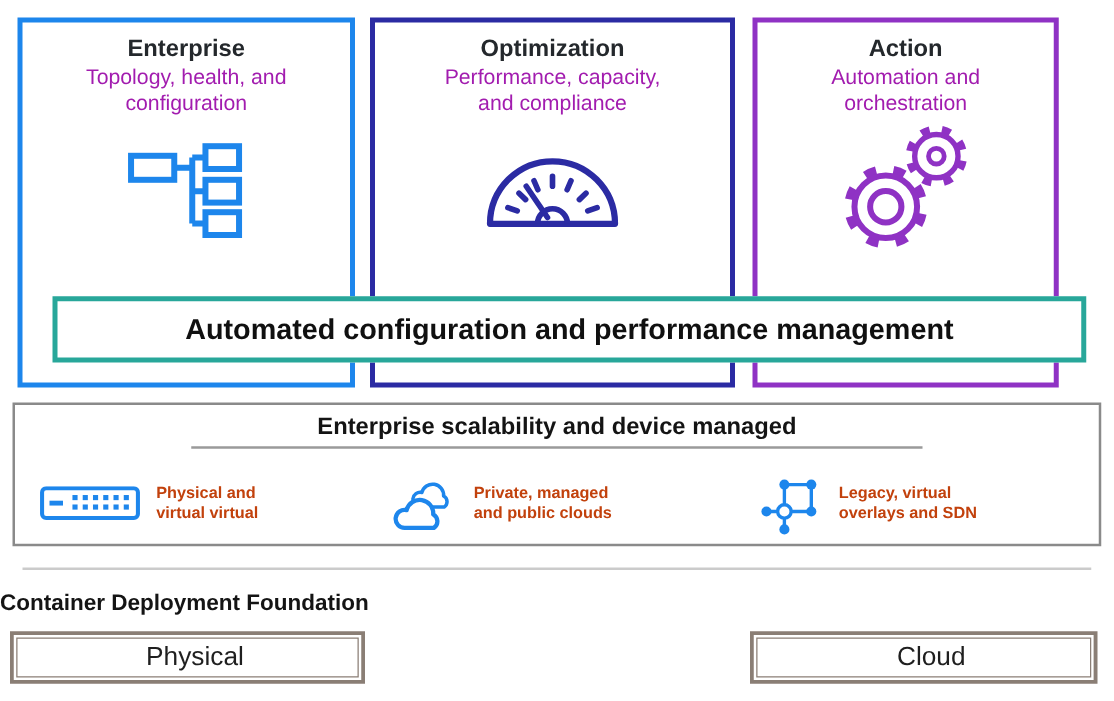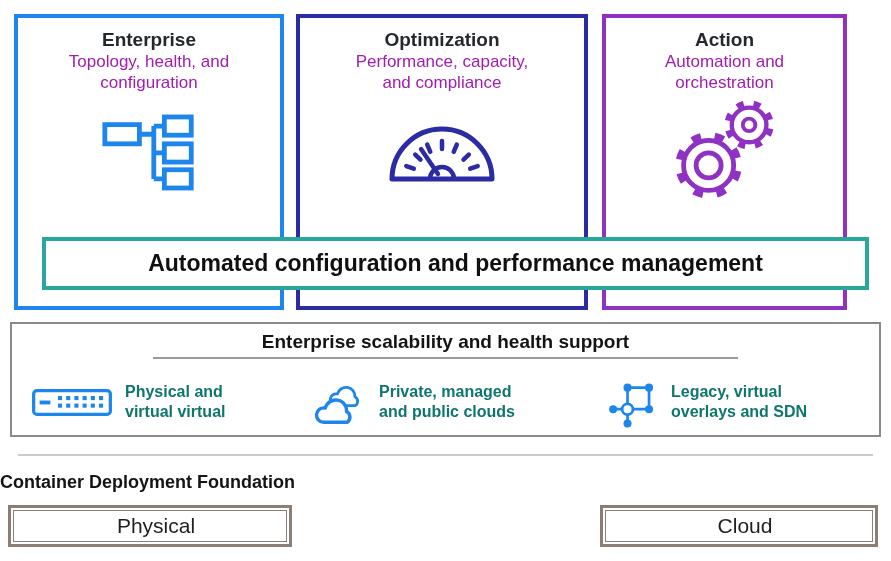--- a/index.html
+++ b/index.html
@@ -32,21 +32,21 @@
   .band{
     position:absolute;left:10px;top:322px;width:871px;height:115px;background:#ffffff;
     border:2px solid #8a8a8a;box-sizing:border-box;
   }
   .band-title{margin-top:7px;text-align:center;font-size:19px;font-weight:bold;color:#141414;}
   .band-underline{width:585px;height:2px;background:#9a9a9a;margin:4px auto 0;}
   .scal-item{position:absolute;top:52px;height:52px;display:flex;align-items:center;gap:13px;}
   .scal-item-1{left:20px;}
   .scal-item-2{left:300px;}
   .scal-item-3{left:594px;justify-content:flex-end;}
-  .scal-label{font-size:16px;font-weight:bold;color:#0f766e;line-height:1.22;text-align:left;}
+  .scal-label{font-size:13px;font-weight:bold;color:#c2410c;line-height:1.22;text-align:left;}
   
   .divider{position:absolute;left:18px;top:454px;width:855px;height:2px;background:#cbcbcb;}
   .foundation-title{position:absolute;left:0;top:472px;width:100%;text-align:left;
     font-size:18px;font-weight:bold;color:#141414;}
   .fbox{
     position:absolute;top:505px;height:42px;background:#ffffff;box-sizing:border-box;
     border:3px solid #6d28d9;box-shadow:inset 0 0 0 2px #ffffff,inset 0 0 0 3px #8a7e75;
     display:flex;align-items:center;justify-content:center;
     font-size:21px;color:#1f1f1f;padding-left:12px;
   }
@@ -111,21 +111,21 @@
         <circle cx="38" cy="72" r="13" stroke-width="5"></circle>
       </svg>
     </div>
   </div>
 
   <div class="banner" style="border-color: rgb(40, 167, 154);">
     <span>Automated configuration and performance management</span>
   </div>
 
   <div class="band" style="border-color: rgb(138, 138, 138);">
-    <div class="band-title">Enterprise scalability and health support</div>
+    <div class="band-title">Enterprise scalability and device managed</div>
     <div class="band-underline"></div>
 
     <div class="scal-item scal-item-1">
       <span>
         <svg width="80" height="27" viewBox="0 0 74 25">
           <rect x="1.5" y="1.5" width="71" height="22" rx="3" fill="none" stroke="#1d86ec" stroke-width="3"></rect>
           <rect x="7" y="10.7" width="10" height="3.6" fill="#1d86ec"></rect>
           <g fill="#1d86ec">
             <rect x="24" y="6.5" width="3.8" height="3.8"></rect>
               <rect x="31.6" y="6.5" width="3.8" height="3.8"></rect>

